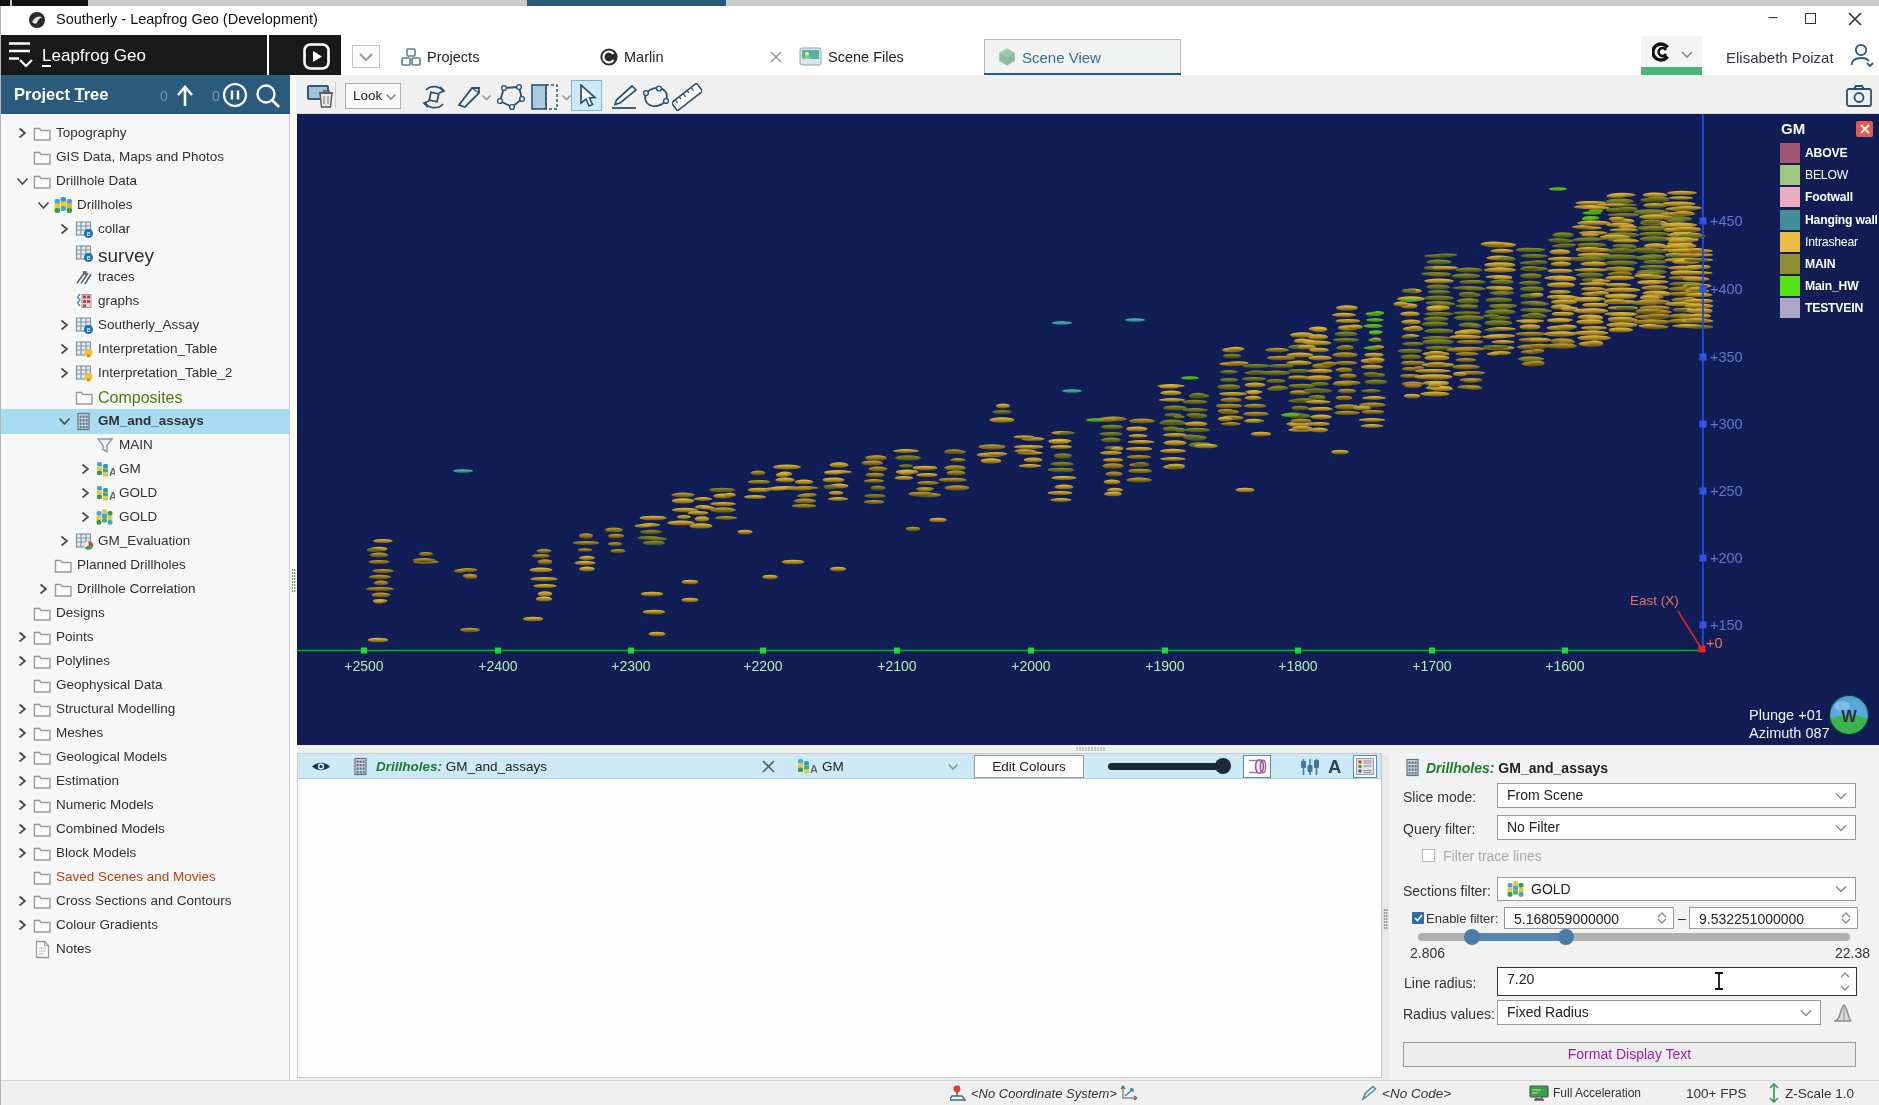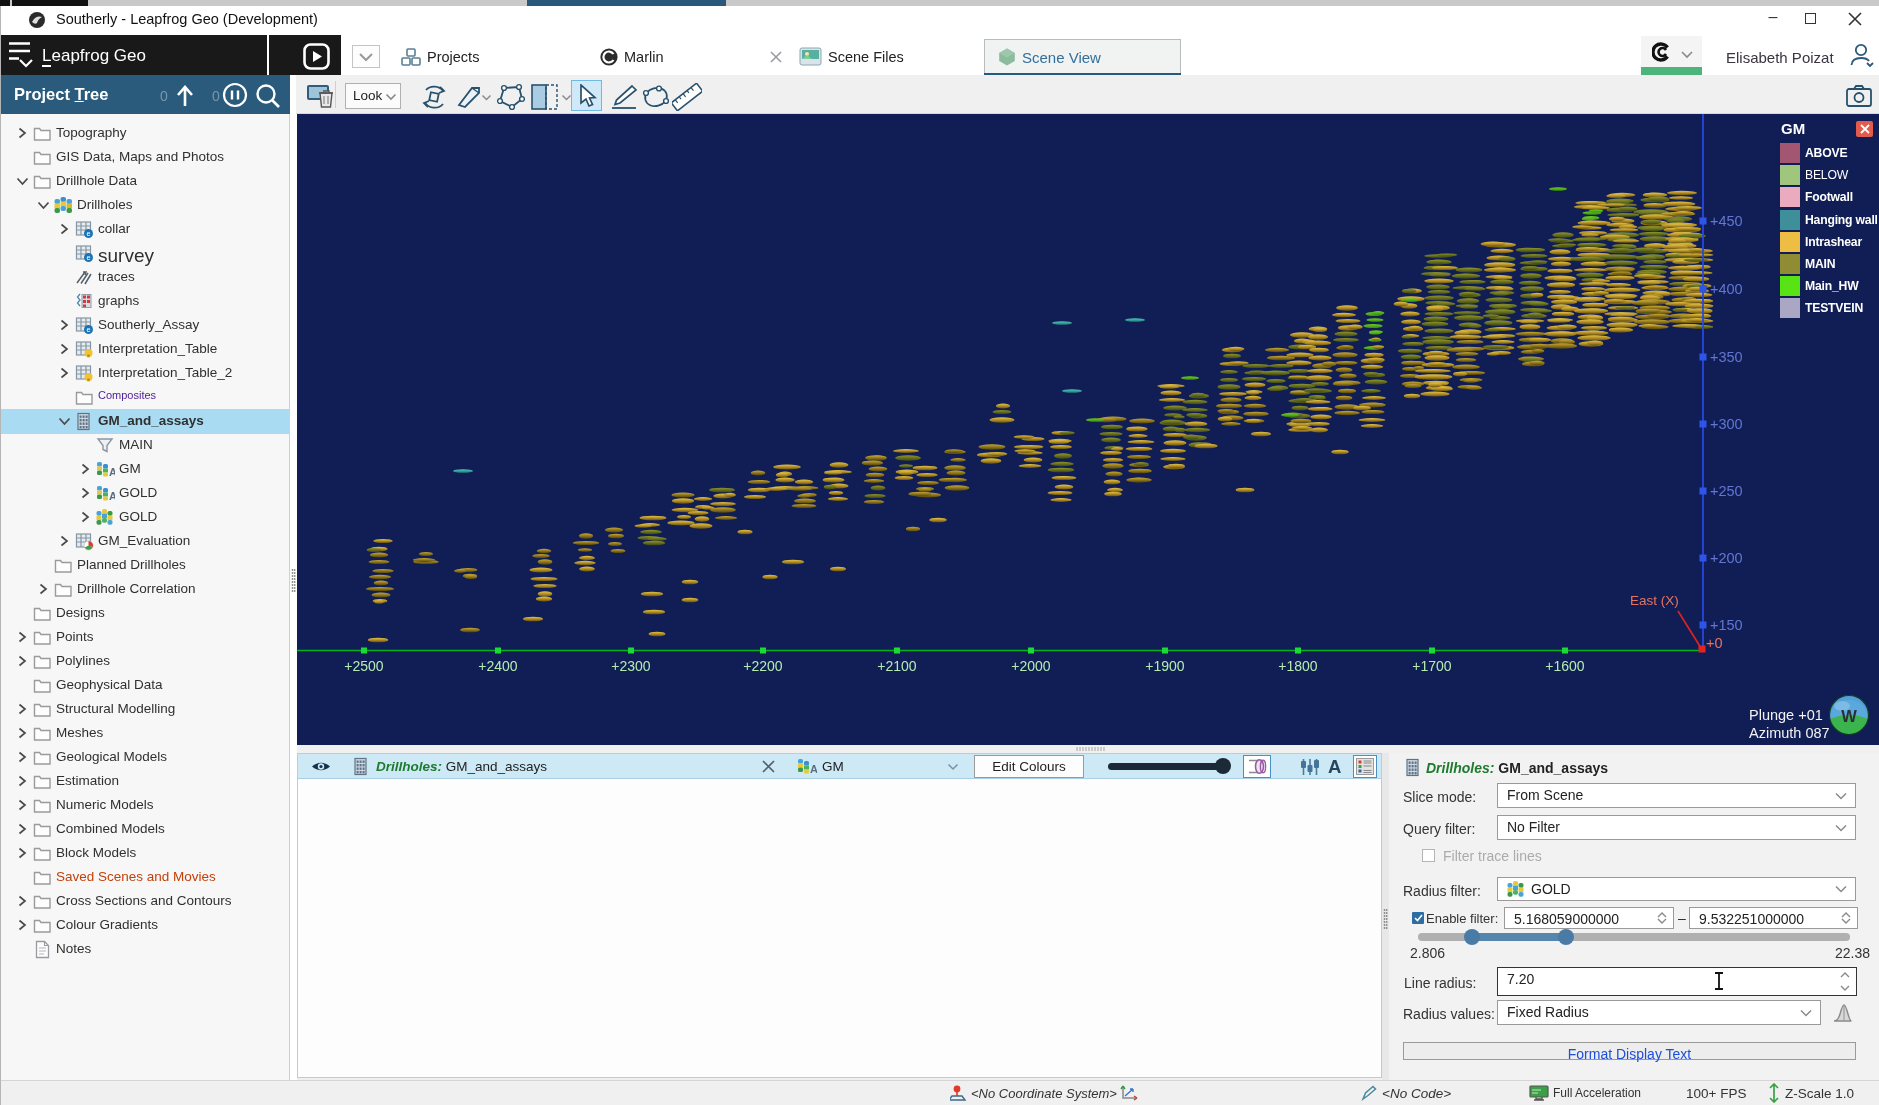--- a/index.html
+++ b/index.html
@@ -309,21 +309,21 @@
       <rect x="1.5" y="2" width="14" height="13"></rect>
     </g>
     <path d="M1.5 6 h14 M1.5 10 h14 M6 2 v13 M11 2 v13" stroke="#8496a5" stroke-width="1.2"></path>
     <circle cx="13.5" cy="13" r="4" fill="#f2c230"></circle>
     <rect x="12.3" y="14.5" width="2.4" height="2.8" fill="#b8901a"></rect>
   </svg>
 <div class="a txt" style="left:98px;top:365px;font-size:13.5px;color:#303030">Interpretation_Table_2</div>
 <svg class="a" style="left:75px;top:388px" width="19" height="19">
     <path d="M1.5 4.5 h5 l1.5 2 h9 v9.5 h-15.5 z" fill="#fdfdfd" stroke="#9a9a9a" stroke-width="1.4"></path>
   </svg>
-<div class="a txt" style="left:98px;top:389px;font-size:11px;color:#4c1d95">Composites</div>
+<div class="a txt" style="left:98px;top:389px;font-size:16px;color:#4d7c0f">Composites</div>
 <div class="a" style="left:0;top:409px;width:290px;height:25px;background:#a9dbf2"></div>
 <svg class="a" style="left:58px;top:415px" width="13" height="12">
     <path d="M1.5 3.5 L6.5 9 L11.5 3.5" stroke="#4a4a4a" stroke-width="1.7" fill="none"></path>
   </svg>
 <svg class="a" style="left:75px;top:412px" width="19" height="19">
     <rect x="3" y="1.5" width="11" height="16" fill="#cfd8e2" stroke="#5e7286" stroke-width="1.2"></rect>
     <g fill="#5e7286">
       <rect x="4.6" y="3.5" width="2" height="2.4"></rect>
       <rect x="7.6" y="3.5" width="2" height="2.4"></rect>
       <rect x="10.6" y="3.5" width="2" height="2.4"></rect>
@@ -1376,21 +1376,21 @@
   </svg>
 <div class="a" style="left:1780px;top:143px;width:20px;height:20px;background:#a35672"></div>
 <div class="a txt" style="left:1805px;top:146px;font-size:12.2px;font-weight:bold;color:#fff;letter-spacing:-0.2px">ABOVE</div>
 <div class="a" style="left:1780px;top:165.2px;width:20px;height:20px;background:#a0c67e"></div>
 <div class="a txt" style="left:1805px;top:168.2px;font-size:12.2px;font-weight:normal;color:#fff;letter-spacing:-0.2px">BELOW</div>
 <div class="a" style="left:1780px;top:187.39999999999998px;width:20px;height:20px;background:#eaabbe"></div>
 <div class="a txt" style="left:1805px;top:190.39999999999998px;font-size:12.2px;font-weight:bold;color:#fff;letter-spacing:-0.2px">Footwall</div>
 <div class="a" style="left:1780px;top:209.59999999999997px;width:20px;height:20px;background:#3f8f9b"></div>
 <div class="a txt" style="left:1805px;top:212.59999999999997px;font-size:12.2px;font-weight:bold;color:#fff;letter-spacing:-0.2px">Hanging wall</div>
 <div class="a" style="left:1780px;top:231.79999999999995px;width:20px;height:20px;background:#eebd44"></div>
-<div class="a txt" style="left:1805px;top:234.79999999999995px;font-size:12.2px;font-weight:bold;color:#fff;letter-spacing:-0.2px">Intrashear</div>
+<div class="a txt" style="left:1805px;top:234.79999999999995px;font-size:12.2px;font-weight:normal;color:#fff;letter-spacing:-0.2px">Intrashear</div>
 <div class="a" style="left:1780px;top:253.99999999999994px;width:20px;height:20px;background:#8f8c33"></div>
 <div class="a txt" style="left:1805px;top:256.99999999999994px;font-size:12.2px;font-weight:bold;color:#fff;letter-spacing:-0.2px">MAIN</div>
 <div class="a" style="left:1780px;top:276.19999999999993px;width:20px;height:20px;background:#58e414"></div>
 <div class="a txt" style="left:1805px;top:279.19999999999993px;font-size:12.2px;font-weight:bold;color:#fff;letter-spacing:-0.2px">Main_HW</div>
 <div class="a" style="left:1780px;top:298.3999999999999px;width:20px;height:20px;background:#aaa7c4"></div>
 <div class="a txt" style="left:1805px;top:301.3999999999999px;font-size:12.2px;font-weight:bold;color:#fff;letter-spacing:-0.2px">TESTVEIN</div>
 <div class="a" style="left:297px;top:745px;width:1582px;height:8px;background:#f0f0f0"></div>
 <svg class="a" style="left:1075px;top:747px" width="30" height="4">
     <circle cx="2" cy="1" r="0.8" fill="#999"></circle>
     <circle cx="2" cy="3" r="0.8" fill="#999"></circle>
@@ -1527,21 +1527,21 @@
     <path d="M2 1.5 L7 6.5 L12 1.5" stroke="#8a8a8a" stroke-width="1.5" fill="none"></path>
   </svg>
 <div class="a txt" style="left:1403px;top:821px;font-size:14px;color:#333">Query filter:</div>
 <div class="a" style="left:1497px;top:815px;width:359px;height:25px;background:#fff;border:1px solid #9a9a9a"></div>
 <div class="a txt" style="left:1507px;top:819px;font-size:14px;color:#222">No Filter</div>
 <svg class="a" style="left:1834px;top:823.5px" width="14" height="9">
     <path d="M2 1.5 L7 6.5 L12 1.5" stroke="#8a8a8a" stroke-width="1.5" fill="none"></path>
   </svg>
 <div class="a" style="left:1422px;top:849px;width:13px;height:13px;background:#fff;border:1px solid #b5b5b5"></div>
 <div class="a txt" style="left:1443px;top:848px;font-size:14px;color:#ababab">Filter trace lines</div>
-<div class="a txt" style="left:1403px;top:883px;font-size:14px;color:#333">Radius filter:</div>
+<div class="a txt" style="left:1403px;top:883px;font-size:14px;color:#333">Sections filter:</div>
 <div class="a" style="left:1497px;top:877px;width:359px;height:24px;background:#fff;border:1px solid #9a9a9a"></div>
 <svg class="a" style="left:1507px;top:880px" width="18" height="19">
     <g transform="translate(0,2)">
       <rect x="0.5" y="1" width="5" height="4.8" rx="1.8" fill="#49a3d8"></rect>
       <rect x="0.5" y="5.6" width="5" height="4.6" fill="#e8c93c"></rect>
       <rect x="0.5" y="10" width="5" height="4.8" rx="1.8" fill="#3a9a4a"></rect>
     </g>
     <g transform="translate(5.5,0)">
       <rect x="0.5" y="1" width="5" height="4.8" rx="1.8" fill="#e8c93c"></rect>
       <rect x="0.5" y="5.6" width="5" height="4.6" fill="#49a3d8"></rect>
@@ -1594,21 +1594,21 @@
 <div class="a txt" style="left:1403px;top:1006px;font-size:14px;color:#333">Radius values:</div>
 <div class="a" style="left:1497px;top:1000px;width:324px;height:25px;background:#fff;border:1px solid #9a9a9a"></div>
 <div class="a txt" style="left:1507px;top:1004px;font-size:14px;color:#222">Fixed Radius</div>
 <svg class="a" style="left:1799px;top:1008.5px" width="14" height="9">
     <path d="M2 1.5 L7 6.5 L12 1.5" stroke="#8a8a8a" stroke-width="1.5" fill="none"></path>
   </svg>
 <svg class="a" style="left:1832px;top:1002px" width="21" height="21">
     <path d="M2 19 Q6 19 8 12 Q10.5 3 12 3 Q13.5 3 16 12 Q18 19 19.5 19 z" fill="#d8d8d8" stroke="#8a8a8a" stroke-width="1.4"></path>
     <path d="M12 3 V19" stroke="#999" stroke-width="1.1"></path>
   </svg>
-<div class="a" style="left:1403px;top:1042px;width:453px;height:18px;background:#ededed;border:1px solid #9a9a9a;text-align:center;font-size:14px;color:#1d4ed8;line-height:23px">Format Display Text</div>
+<div class="a" style="left:1403px;top:1042px;width:453px;height:25px;background:#ededed;border:1px solid #9a9a9a;text-align:center;font-size:14px;color:#a21caf;line-height:23px">Format Display Text</div>
 <div class="a" style="left:0;top:1080px;width:1879px;height:25px;background:#f0f0f0;border-top:1px solid #d5d5d5"></div>
 <svg class="a" style="left:950px;top:1084px" width="18" height="18">
     <circle cx="7" cy="5" r="3.4" fill="#e03a2a"></circle>
     <path d="M7 8 V12" stroke="#e03a2a" stroke-width="1.6"></path>
     <path d="M2 12 h10 l3 4 h-16 z" fill="none" stroke="#3a6a8a" stroke-width="1.4"></path>
   </svg>
 <div class="a txt" style="left:971px;top:1086px;font-size:13px;font-style:italic;color:#333">&lt;No Coordinate System&gt;</div>
 <svg class="a" style="left:1120px;top:1084px" width="20" height="18">
     <path d="M3 2 V14 H17" stroke="#888" stroke-width="1.5" fill="none"></path>
     <path d="M3 2 L1 5 M3 2 L5 5" stroke="#2a9a4a" stroke-width="1.4" fill="none"></path>

